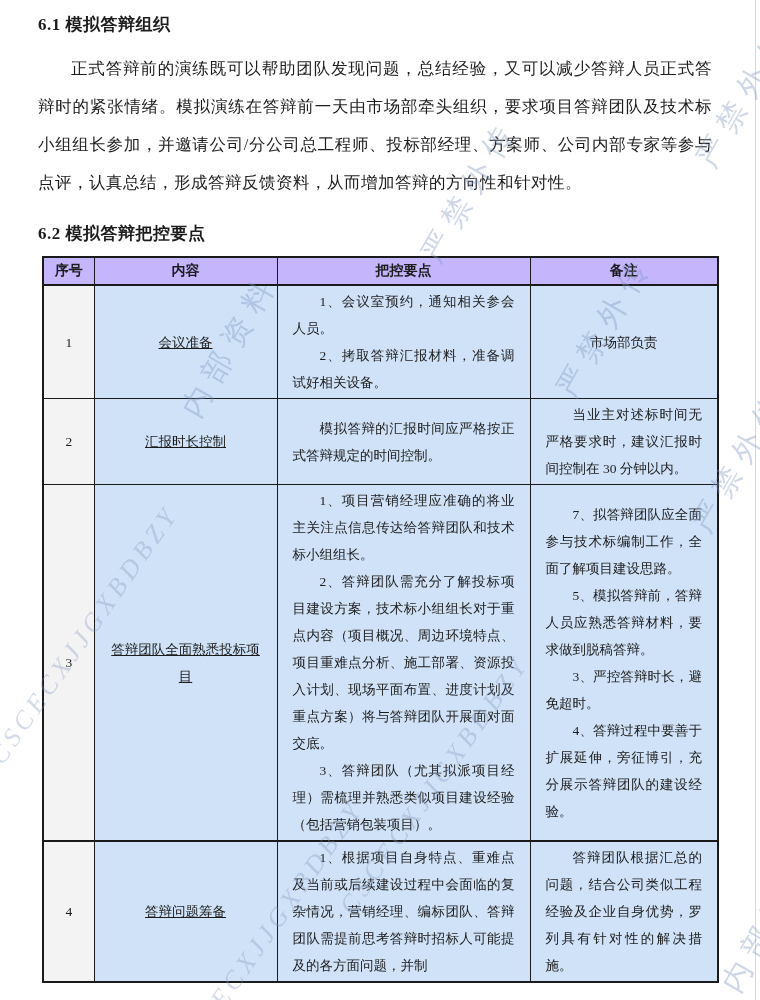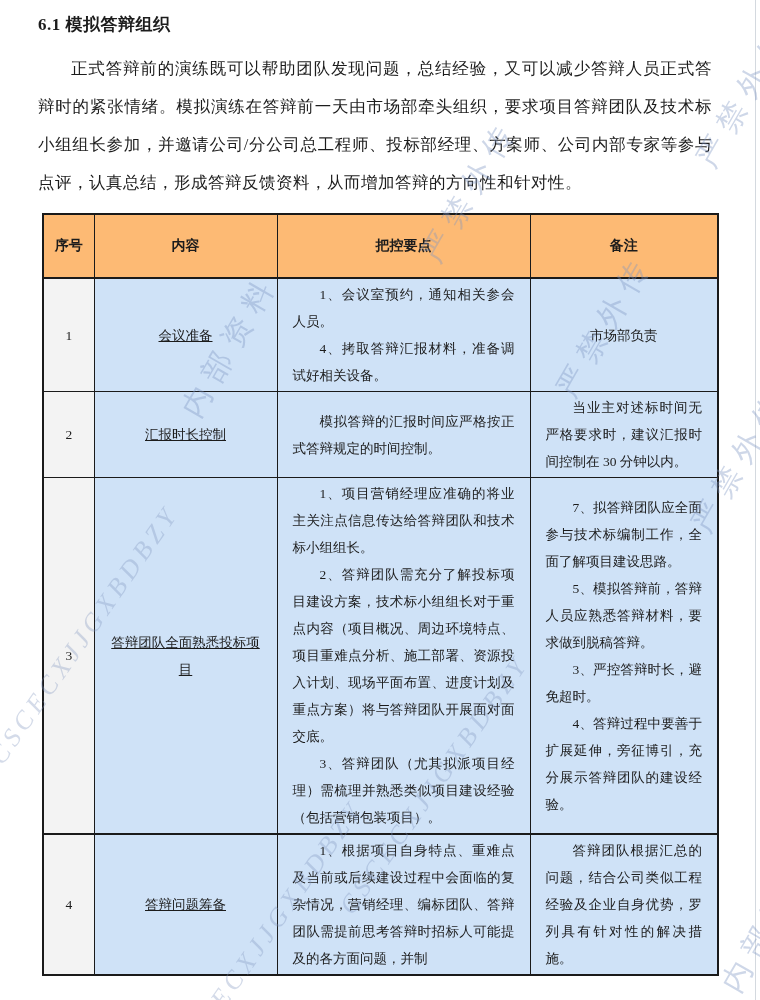--- a/index.html
+++ b/index.html
@@ -26,22 +26,22 @@
     margin-top:25px;text-align:center;font-weight:bold;font-size:14.5px;
   }
   table.ctl{
     margin:11px 0 0 42px;width:675px;border-collapse:collapse;table-layout:fixed;
     border:2.5px solid #1a1a1a;
   }
   table.ctl th, table.ctl td{
     border:1.5px solid #1a1a1a;
   }
   table.ctl thead th{
-    background:#fdba74;font-weight:bold;font-size:14px;height:26px;
-    border-bottom:2.5px solid #1a1a1a;padding:18px 4px;
+    background:#c4b5fd;font-weight:bold;font-size:14px;height:26px;
+    border-bottom:2.5px solid #1a1a1a;padding:0 4px;
   }
   table.ctl td{
     font-size:13.5px;line-height:27px;padding:2px 15px;vertical-align:middle;
   }
   tr.r1{height:111px;} tr.r2{height:81px;} tr.r3{height:348px;} tr.r4{height:134px;}
   tr.r4 td{border-top:2.5px solid #1a1a1a;}
   td.no-cell{background:#f3f3f3;text-align:center;}
   td.blue{background:#cfe2f7;}
   td.content-cell{text-align:center;text-decoration:underline;}
   p.cp{margin:0;text-indent:2em;text-align:justify;}
@@ -66,20 +66,21 @@
 </style>
 </head>
 <body>
 
 <div class="page">
 
   <h2 class="sec-heading first">6.1 模拟答辩组织</h2>
 
   <p class="body-para">正式答辩前的演练既可以帮助团队发现问题，总结经验，又可以减少答辩人员正式答辩时的紧张情绪。模拟演练在答辩前一天由市场部牵头组织，要求项目答辩团队及技术标小组组长参加，并邀请公司/分公司总工程师、投标部经理、方案师、公司内部专家等参与点评，认真总结，形成答辩反馈资料，从而增加答辩的方向性和针对性。</p>
 
+  <h2 class="sec-heading second">6.2 模拟答辩把控要点</h2>
 
 
   <table class="ctl">
     <colgroup>
       <col style="width:51px">
         <col style="width:183px">
         <col style="width:253px">
         <col style="width:188px">
     </colgroup>
     <thead>
@@ -89,21 +90,21 @@
         <th>把控要点</th>
         <th>备注</th>
       </tr>
     </thead>
     <tbody>
       <tr class="r1">
         <td class="no-cell">1</td>
         <td class="blue content-cell">会议准备</td>
         <td class="blue">
           <p class="cp">1、会议室预约，通知相关参会人员。</p>
-          <p class="cp">4、拷取答辩汇报材料，准备调试好相关设备。</p>
+          <p class="cp">2、拷取答辩汇报材料，准备调试好相关设备。</p>
         </td>
         <td class="blue">
           <p class="cp-center">市场部负责</p>
         </td>
       </tr>
 
       <tr class="r2">
         <td class="no-cell">2</td>
         <td class="blue content-cell">汇报时长控制</td>
         <td class="blue">

